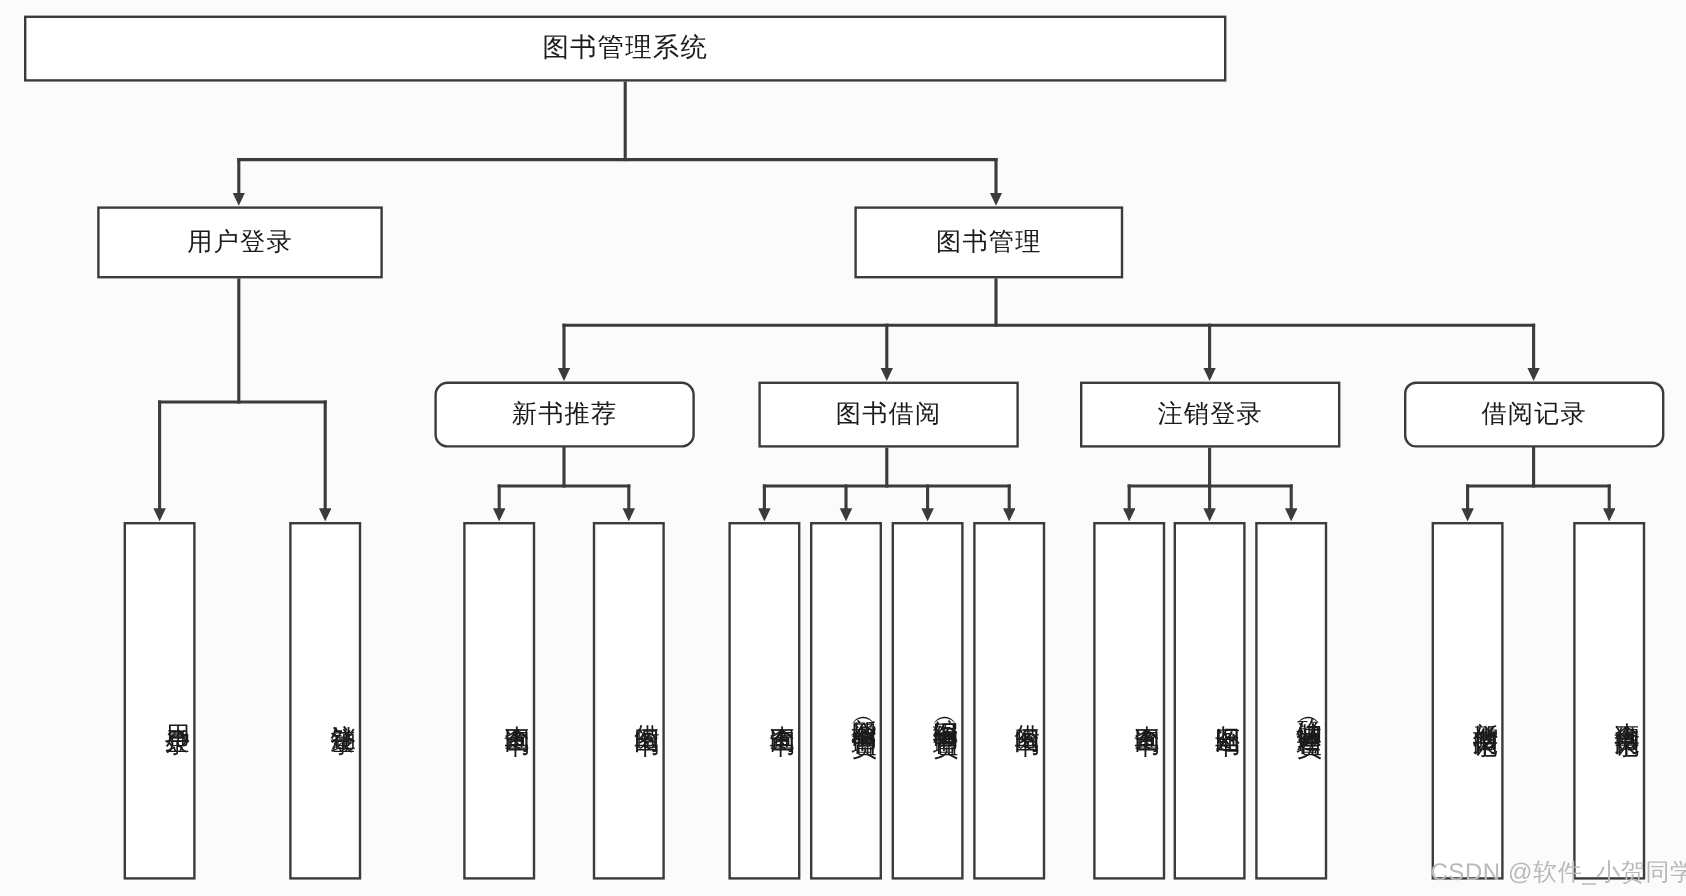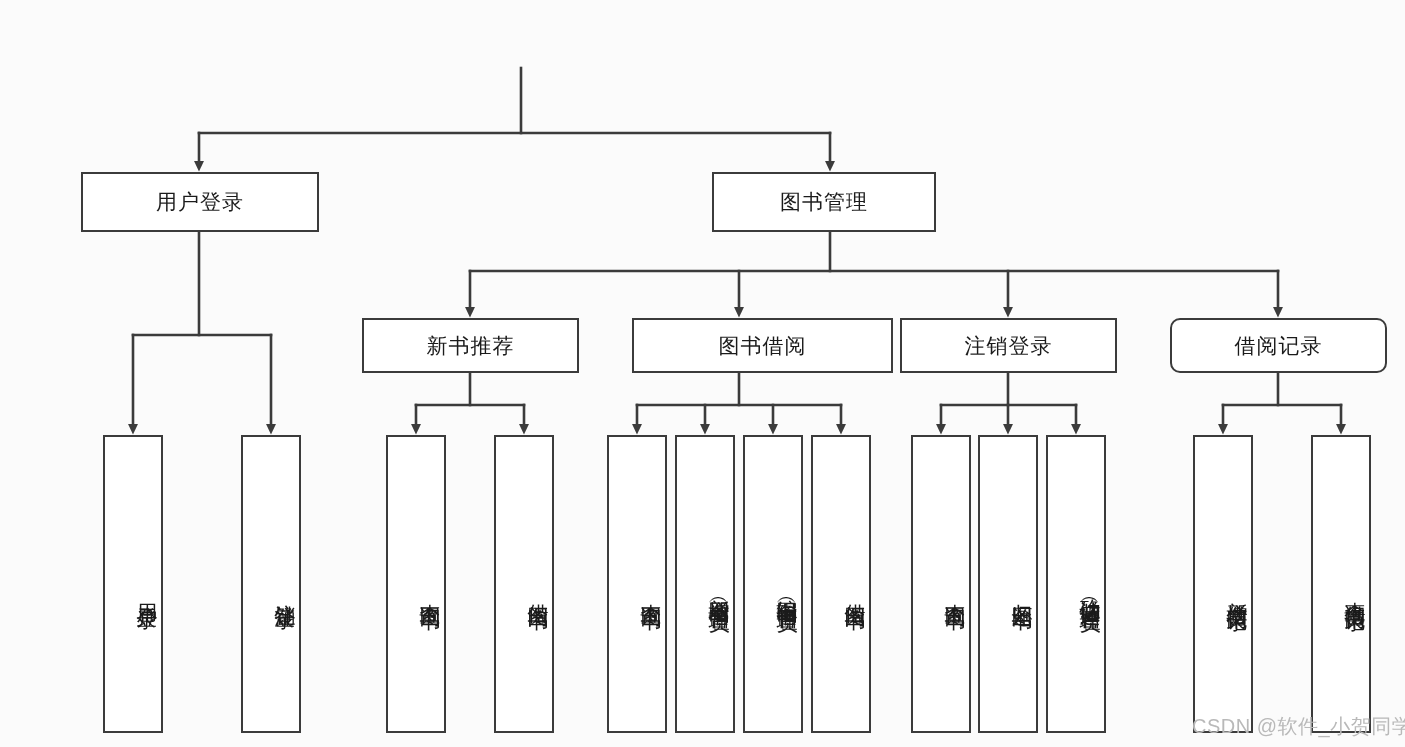--- a/index.html
+++ b/index.html
@@ -110,32 +110,35 @@
       <path d="M1076,405 L1076,425" marker-end="url(#arrow)"></path>
 
       <path d="M1278,373 L1278,405"></path>
       <path d="M1223,405 L1341,405"></path>
       <path d="M1223,405 L1223,425" marker-end="url(#arrow)"></path>
       <path d="M1341,405 L1341,425" marker-end="url(#arrow)"></path>
 
     </g>
   </svg>
 
+  <div class="node horiz root" style="left:20px;top:13px;width:1002px;height:55px;">
+    <span>图书管理系统</span>
+  </div>
 
   <div class="node horiz" style="left:81px;top:172px;width:238px;height:60px;">
     <span>用户登录</span>
   </div>
   <div class="node horiz" style="left:712px;top:172px;width:224px;height:60px;">
     <span>图书管理</span>
   </div>
 
-  <div class="node horiz" style="left:362px;top:318px;width:217px;height:55px;">
+  <div class="node horiz" style="left:362px;top:318px;width:217px;height:55px;border-radius:11px;">
     <span>新书推荐</span>
   </div>
-  <div class="node horiz" style="left:632px;top:318px;width:261px;height:55px;">
+  <div class="node horiz" style="left:632px;top:318px;width:217px;height:55px;">
     <span>图书借阅</span>
   </div>
   <div class="node horiz" style="left:900px;top:318px;width:217px;height:55px;">
     <span>注销登录</span>
   </div>
   <div class="node horiz" style="left:1170px;top:318px;width:217px;height:55px;border-radius:10px;">
     <span>借阅记录</span>
   </div>
 
   <div class="node vert" style="left:103px;top:435px;width:60px;height:298px;">

